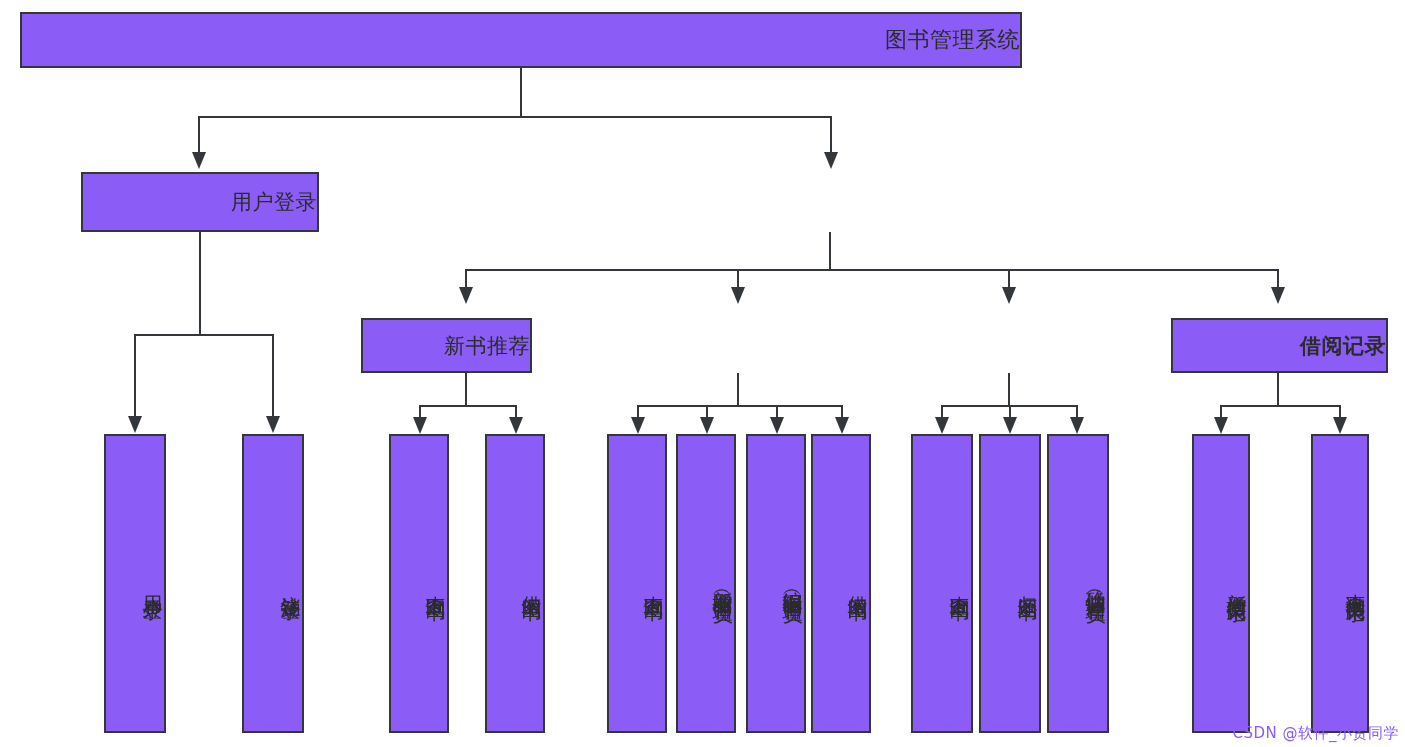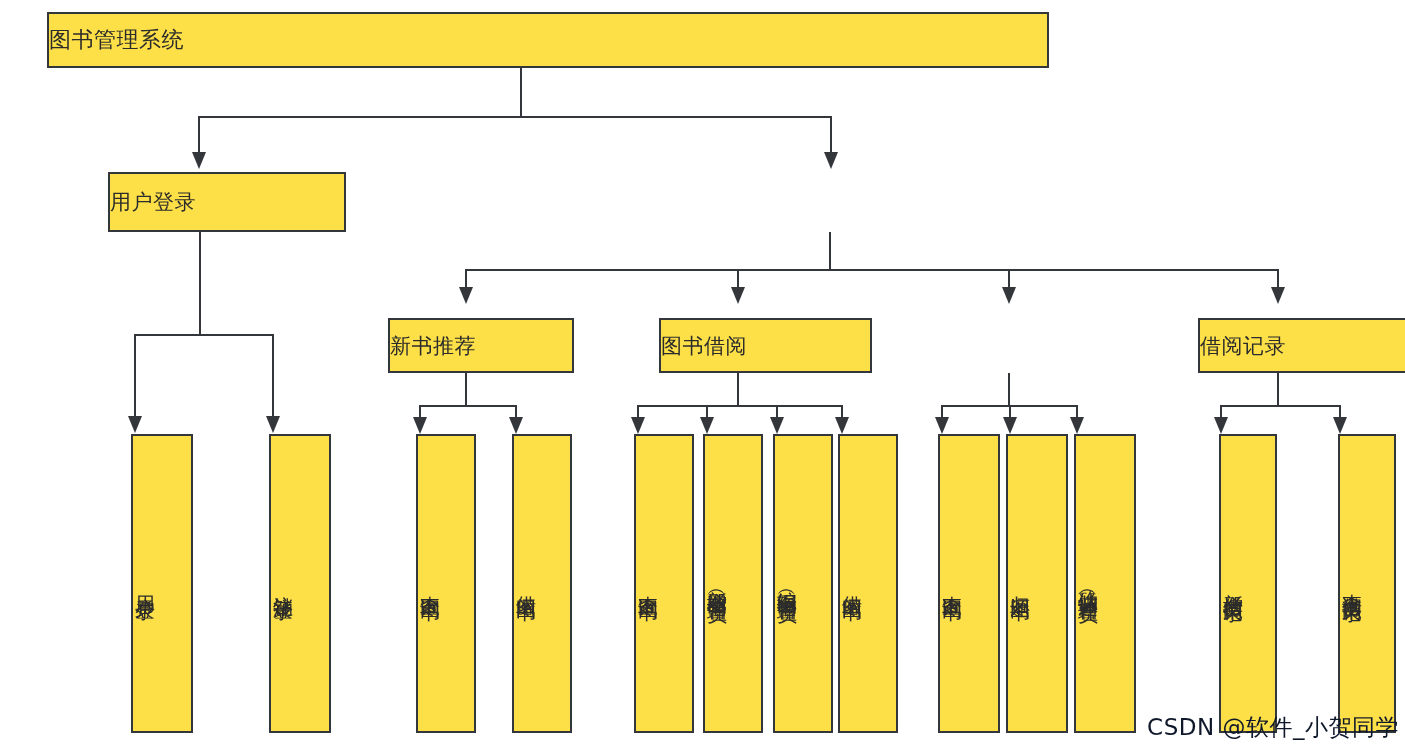--- a/index.html
+++ b/index.html
@@ -14,28 +14,27 @@
     position: relative;
     width: 1405px;
     height: 747px;
     background: #ffffff;
     overflow: hidden;
   }
   
   .node {
     position: absolute;
     box-sizing: border-box;
-    background: #fde047;
+    background: #8b5cf6;
     border: 2px solid #33363b;
     display: flex;
     align-items: center;
-    justify-content: flex-start;
+    justify-content: flex-end;
     color: #2b2b2b;
     letter-spacing: 0.5px;
-    margin-left: 27px;
   }
   .node.root {
     font-size: 22px;
   }
   .node.level2 {
     font-size: 21px;
   }
   .node.leaf {
     font-size: 20px;
     padding: 6px 0;
@@ -64,22 +63,22 @@
     height: 0;
     border-left: 7px solid transparent;
     border-right: 7px solid transparent;
     border-top: 17px solid #33363b;
   }
   
   #watermark {
     position: absolute;
     right: 6px;
     bottom: 4px;
-    font-size: 23px;
-    color: #0f172a;
+    font-size: 15px;
+    color: #8b5cf6;
     white-space: nowrap;
     letter-spacing: 0.5px;
   }
 </style>
 </head>
 <body>
 
 <div id="canvas">
 
   <div class="node root" style="left:20px; top:12px; width:1002px; height:56px;">
@@ -116,27 +115,24 @@
 
   <div class="edge v" style="left:737px; top:269px; width:2px; height:20px;"></div>
   <div class="arrow" style="left:731px; top:287px;"></div>
 
   <div class="edge v" style="left:1008px; top:269px; width:2px; height:20px;"></div>
   <div class="arrow" style="left:1002px; top:287px;"></div>
 
   <div class="edge v" style="left:1277px; top:269px; width:2px; height:20px;"></div>
   <div class="arrow" style="left:1271px; top:287px;"></div>
 
-  <div class="node level2" style="left:361px; top:318px; width:186px; height:55px;">
+  <div class="node level2" style="left:361px; top:318px; width:171px; height:55px;">
     <span class="hlabel">新书推荐</span>
   </div>
-  <div class="node level2" style="left:632px; top:318px; width:213px; height:55px;">
-    <span class="hlabel">图书借阅</span>
-  </div>
-  <div class="node level2" style="left:1171px; top:318px; width:217px; height:55px;">
+  <div class="node level2" style="left:1171px; top:318px; width:217px; height:55px;font-weight:bold;">
     <span class="hlabel">借阅记录</span>
   </div>
 
   <div class="edge v" style="left:465px; top:373px; width:2px; height:33px;"></div>
   <div class="edge h" style="left:419px; top:405px; width:98px; height:2px;"></div>
   <div class="edge v" style="left:419px; top:405px; width:2px; height:14px;"></div>
   <div class="arrow" style="left:413px; top:417px;"></div>
   <div class="edge v" style="left:515px; top:405px; width:2px; height:14px;"></div>
   <div class="arrow" style="left:509px; top:417px;"></div>
 

